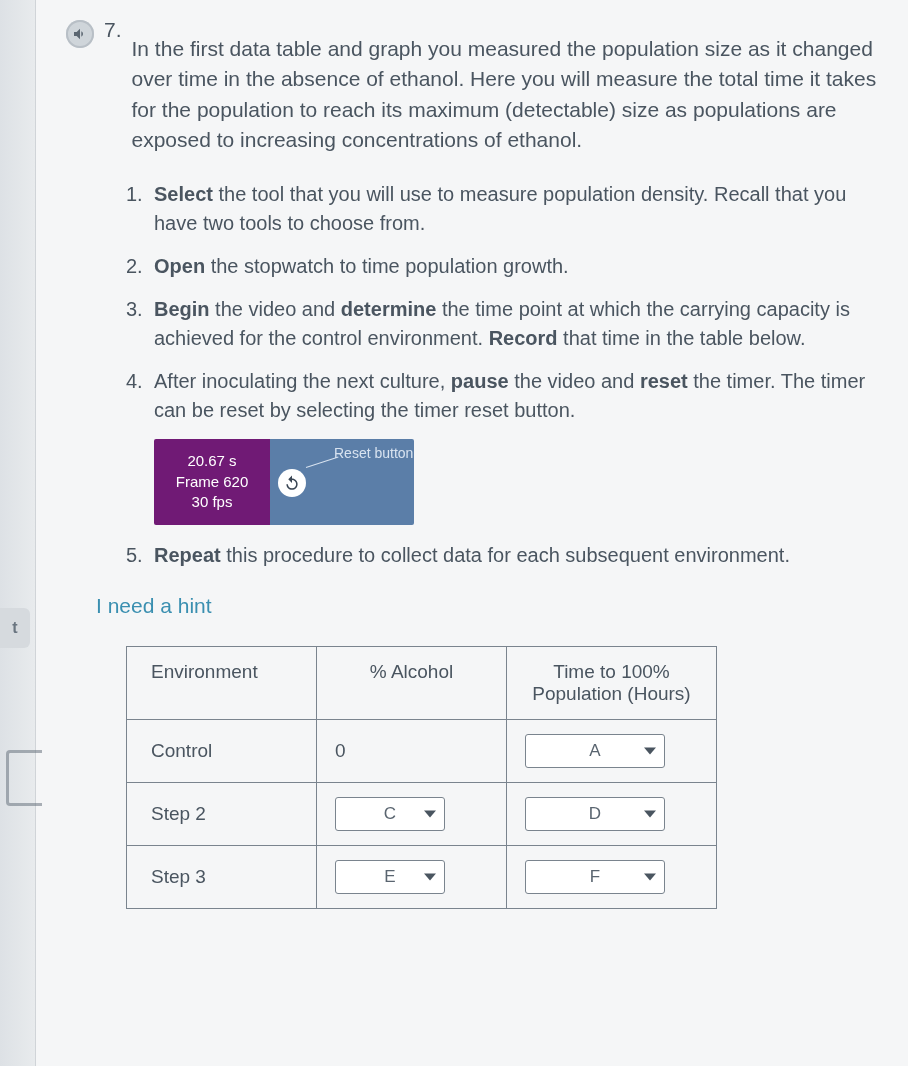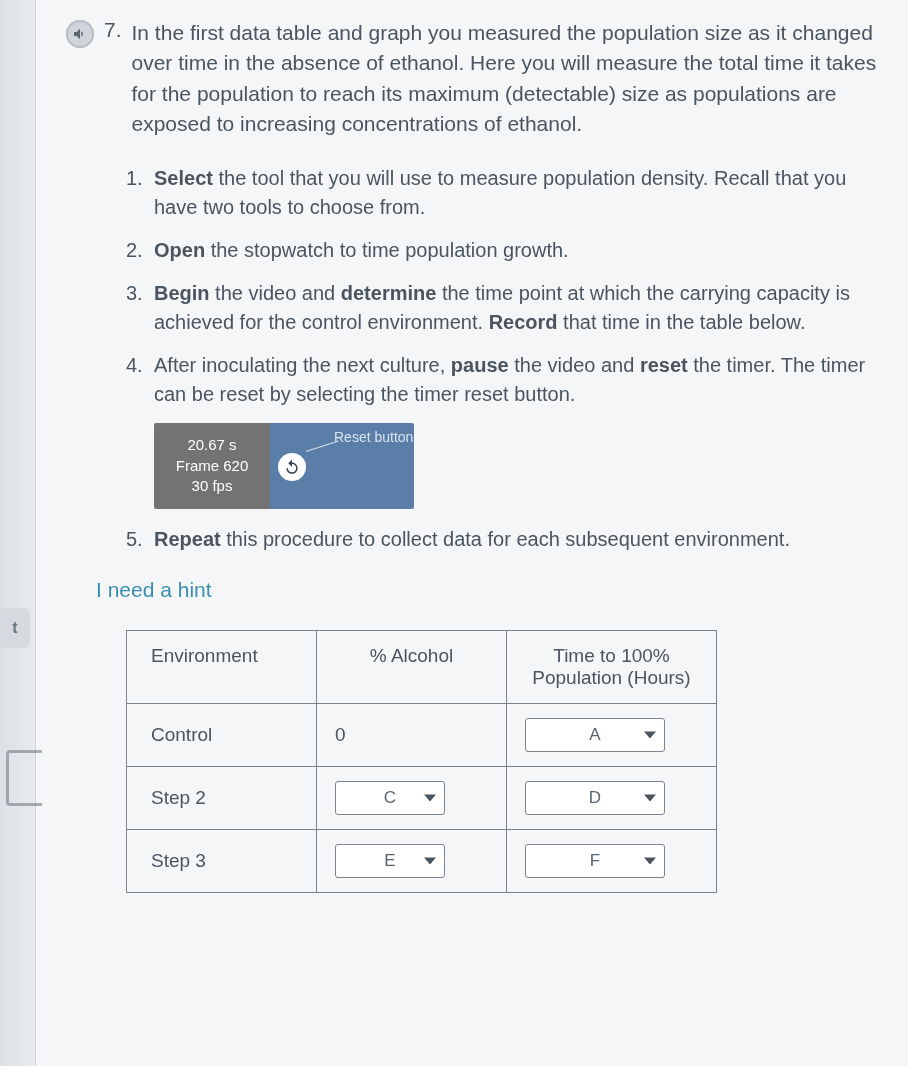--- a/index.html
+++ b/index.html
@@ -57,33 +57,33 @@
   .left-bracket::after{bottom:-3px;}
   .qrow { display:flex; gap:10px; }
   .audio-icon {
     width:28px;height:28px;border-radius:50%;
     background:#cfd5da;display:flex;align-items:center;justify-content:center;
     flex-shrink:0;margin-top:2px;
     box-shadow: inset 0 0 0 2px #b8bfc6;
   }
   .audio-icon svg{width:16px;height:16px;fill:#5a6570;}
   .qnum{font-size:21px;color:#4a5560;font-weight:500;flex-shrink:0;}
-  .qtext{font-size:21px;line-height:1.45;color:#4a5560;}
+  .qtext{font-size:21px;line-height:1.45;color:#4a5560;margin-top:16px;}
   .bold{font-weight:700;}
   .steps{margin:24px 0 0 60px;}
   .steps li{list-style:none;margin-bottom:14px;font-size:20px;line-height:1.45;color:#4a5560;padding-left:28px;position:relative;}
   .steps li .num{position:absolute;left:0;top:0;}
   .timer-widget{
     margin:10px 0 16px 88px;
     width:260px;height:86px;
     position:relative;
     display:flex;
   }
   .timer-dark{
-    width:116px;background:#737373;color:#fff;
+    width:116px;background:#701a75;color:#fff;
     display:flex;flex-direction:column;justify-content:center;align-items:center;
     font-size:15px;border-radius:2px 0 0 2px;
   }
   .timer-dark div{line-height:1.35;}
   .timer-light{
     flex:1;background:#5b7ea8;
     position:relative;border-radius:0 2px 2px 0;
   }
   .reset-btn{
     position:absolute;left:8px;top:30px;

